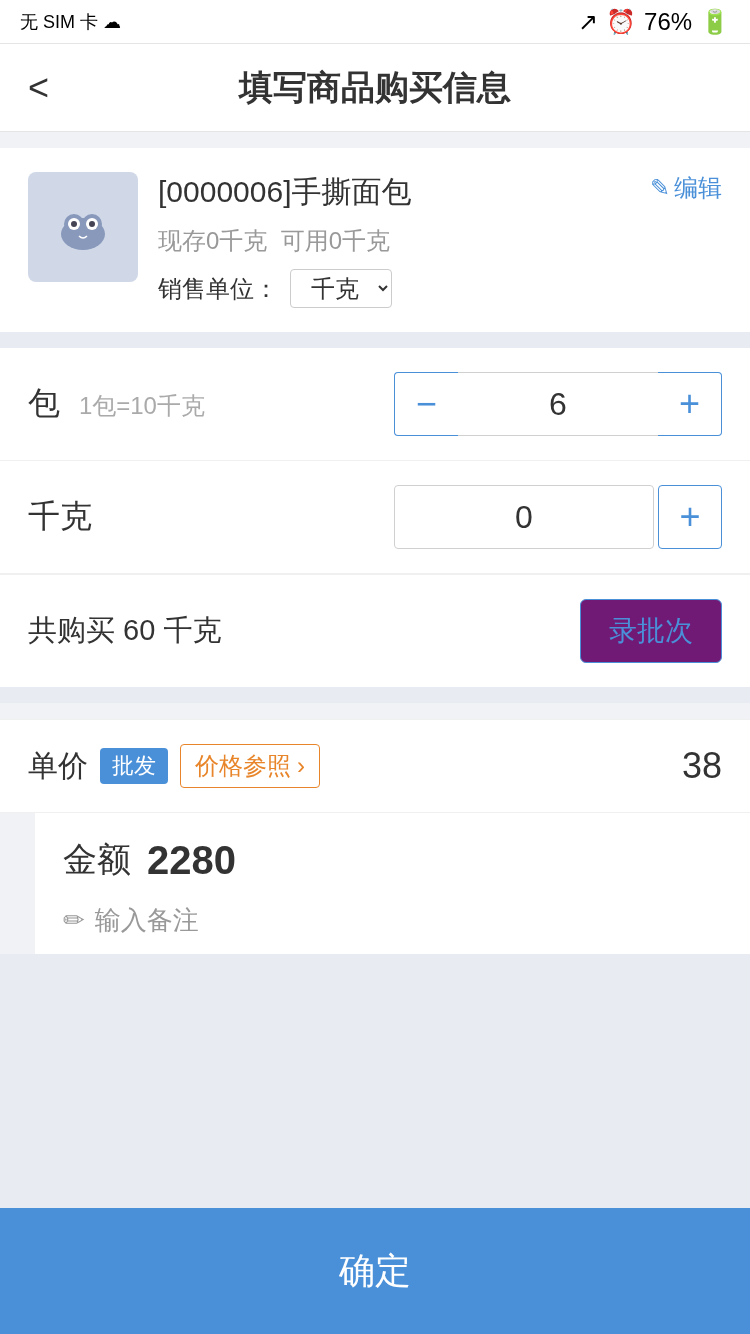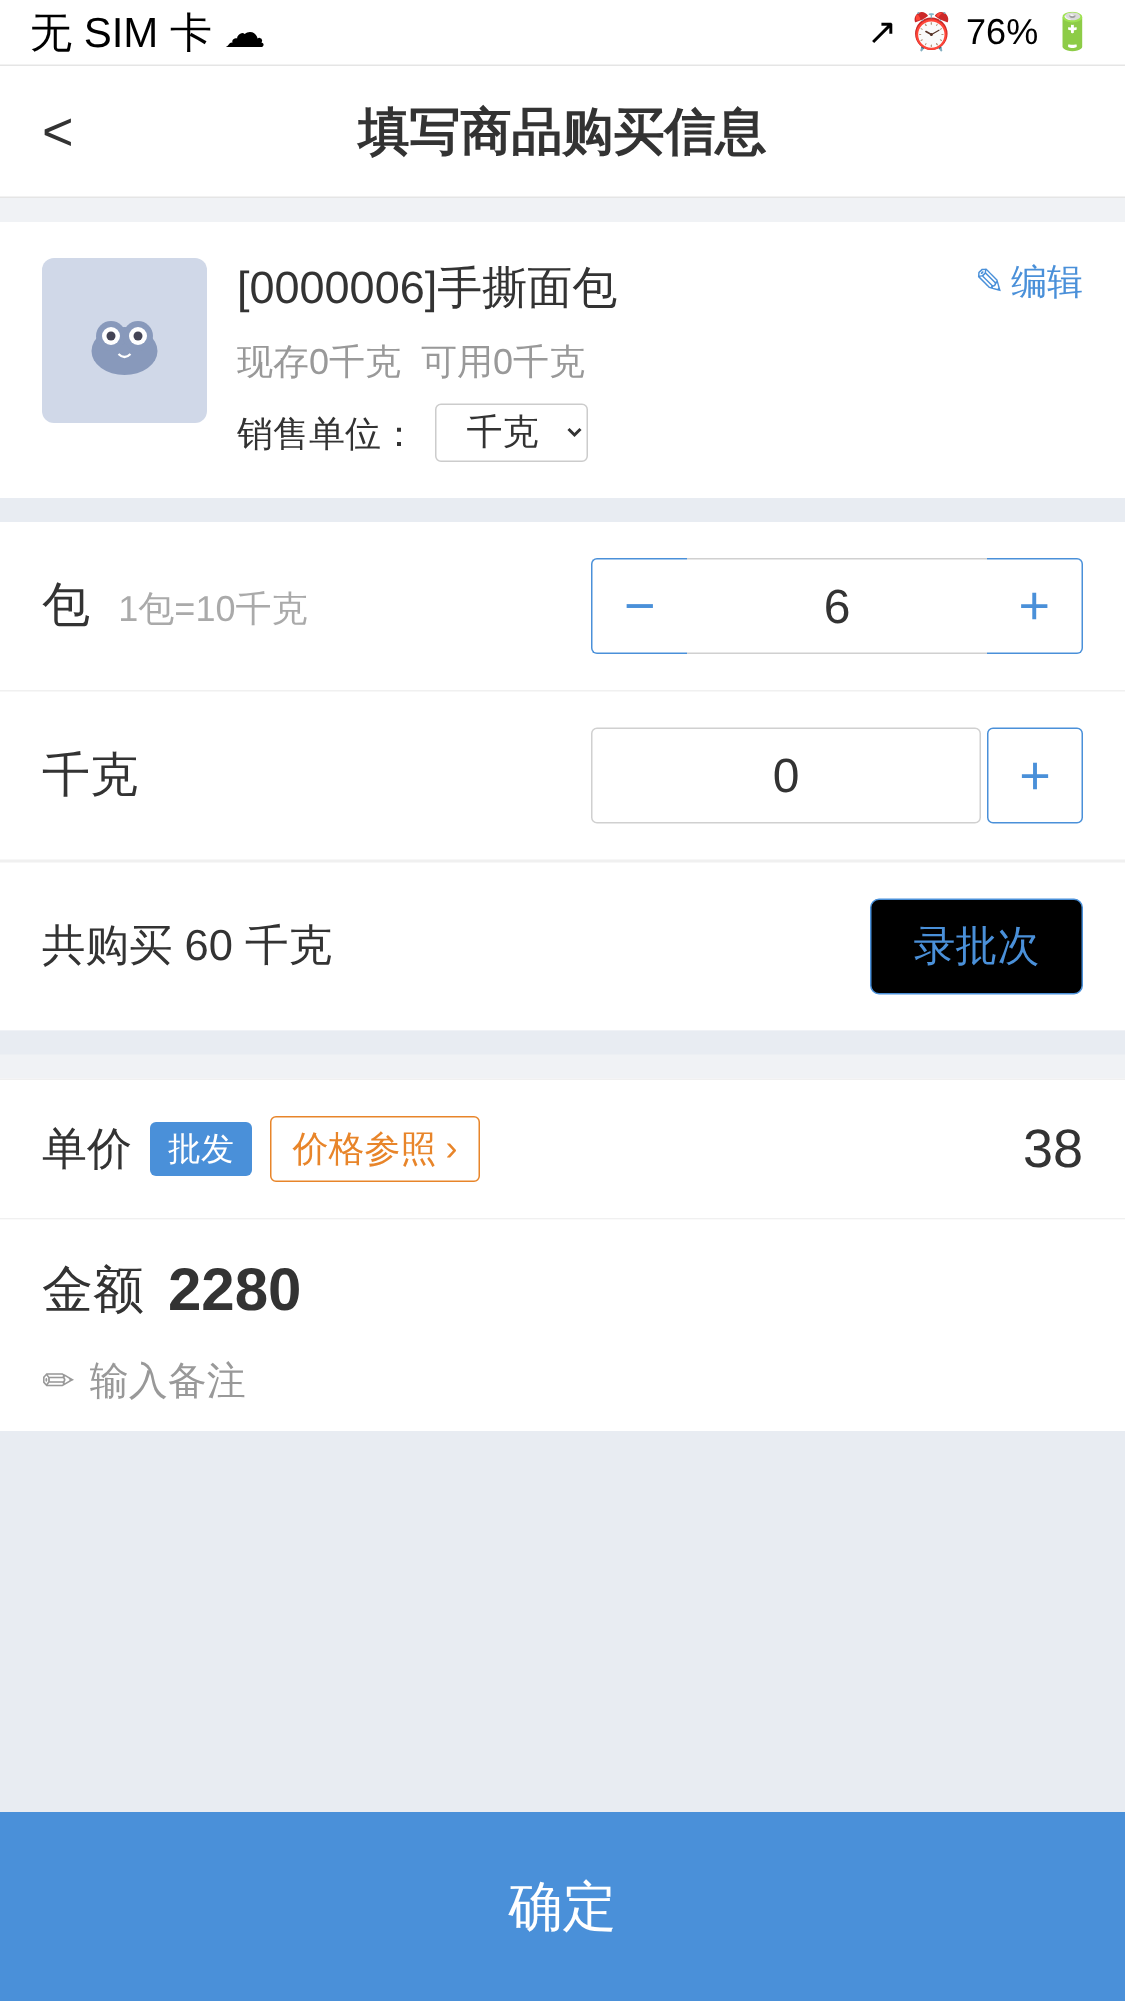--- a/index.html
+++ b/index.html
@@ -19,21 +19,21 @@
       background: #fff;
       display: flex;
       align-items: center;
       justify-content: space-between;
       padding: 0 20px;
       font-size: 28px;
       font-weight: 500;
       color: #000;
       border-bottom: 1px solid #e5e5e5;
     }
-    .status-left { font-size: 28px; }
+    .status-left { font-size: 18px; }
     .status-center { font-size: 30px; font-weight: 600; }
     .status-right { display: flex; align-items: center; gap: 8px; font-size: 24px; }
 
     
     .nav-bar {
       height: 88px;
       background: #fff;
       display: flex;
       align-items: center;
       padding: 0 28px;
@@ -189,21 +189,21 @@
       padding: 24px 28px;
       border-top: 1px solid #f0f0f0;
     }
     .total-label {
       font-size: 29px;
       color: #333;
     }
     .batch-btn {
       border: 1px solid #4a90d9;
       color: #4a90d9;
-      background: #000000;
+      background: #701a75;
       border-radius: 6px;
       padding: 12px 28px;
       font-size: 28px;
       cursor: pointer;
     }
 
     
     .price-section {
       background: #fff;
       padding: 24px 28px;
@@ -245,20 +245,21 @@
     .price-value {
       font-size: 36px;
       color: #333;
       font-weight: 500;
     }
 
     
     .amount-section {
       background: #fff;
       padding: 24px 28px 16px;
+      margin-left: 35px;
     }
     .amount-row {
       display: flex;
       align-items: center;
       gap: 16px;
       margin-bottom: 20px;
     }
     .amount-label {
       font-size: 34px;
       color: #333;

